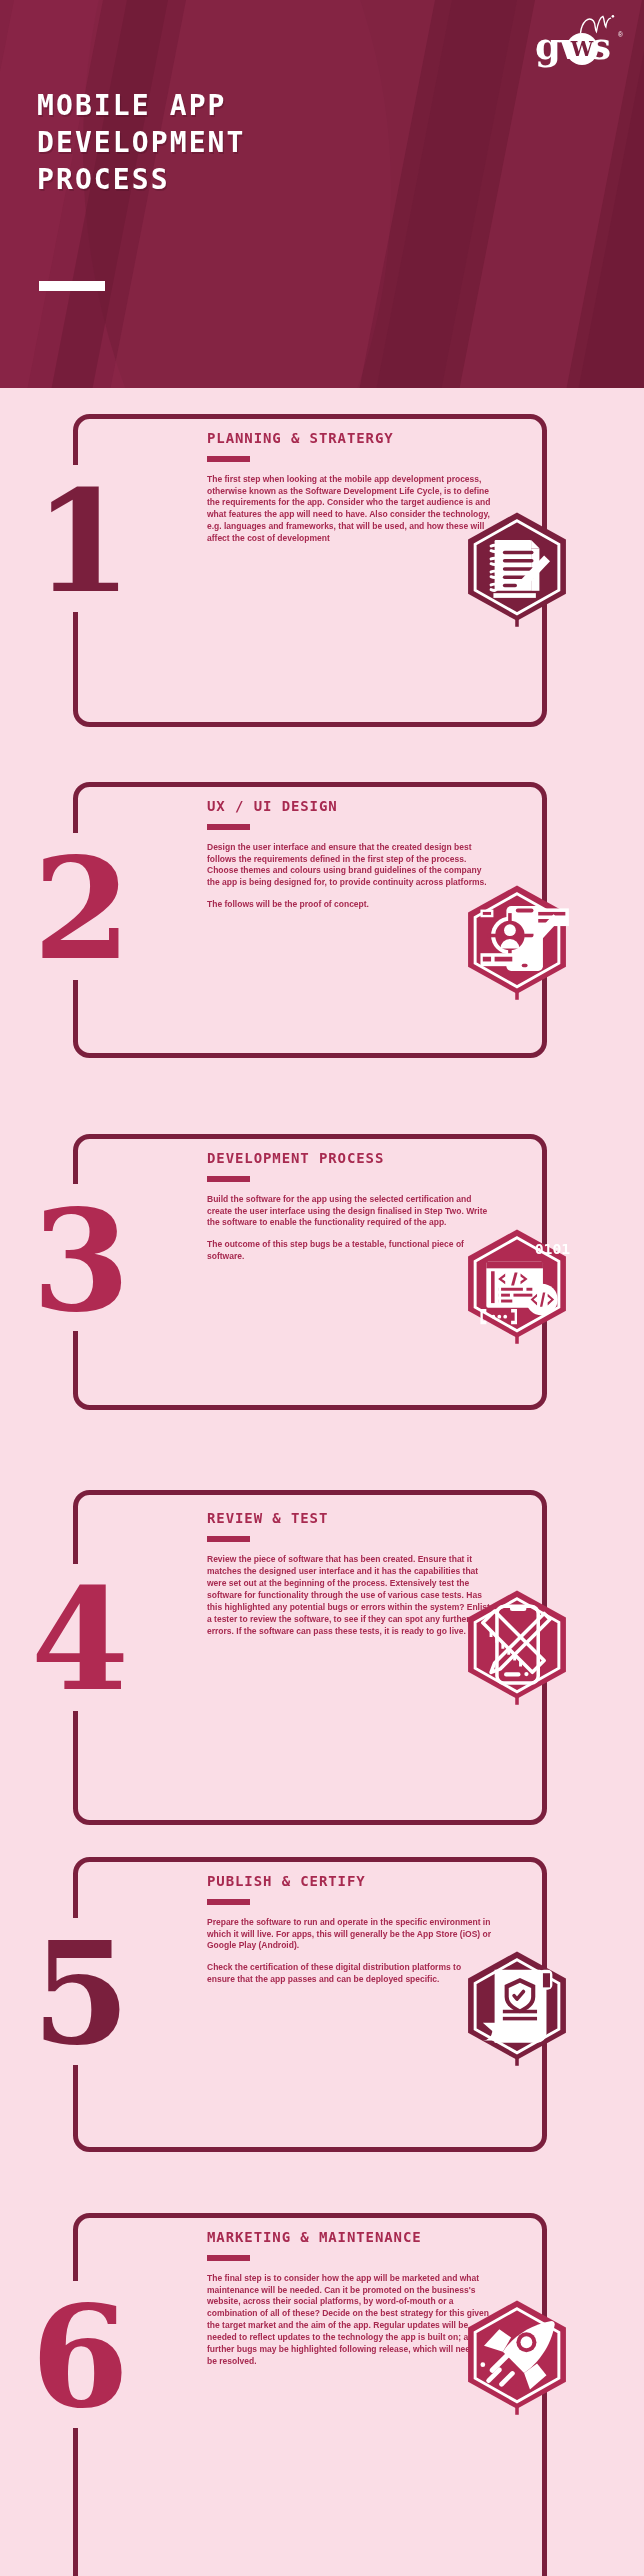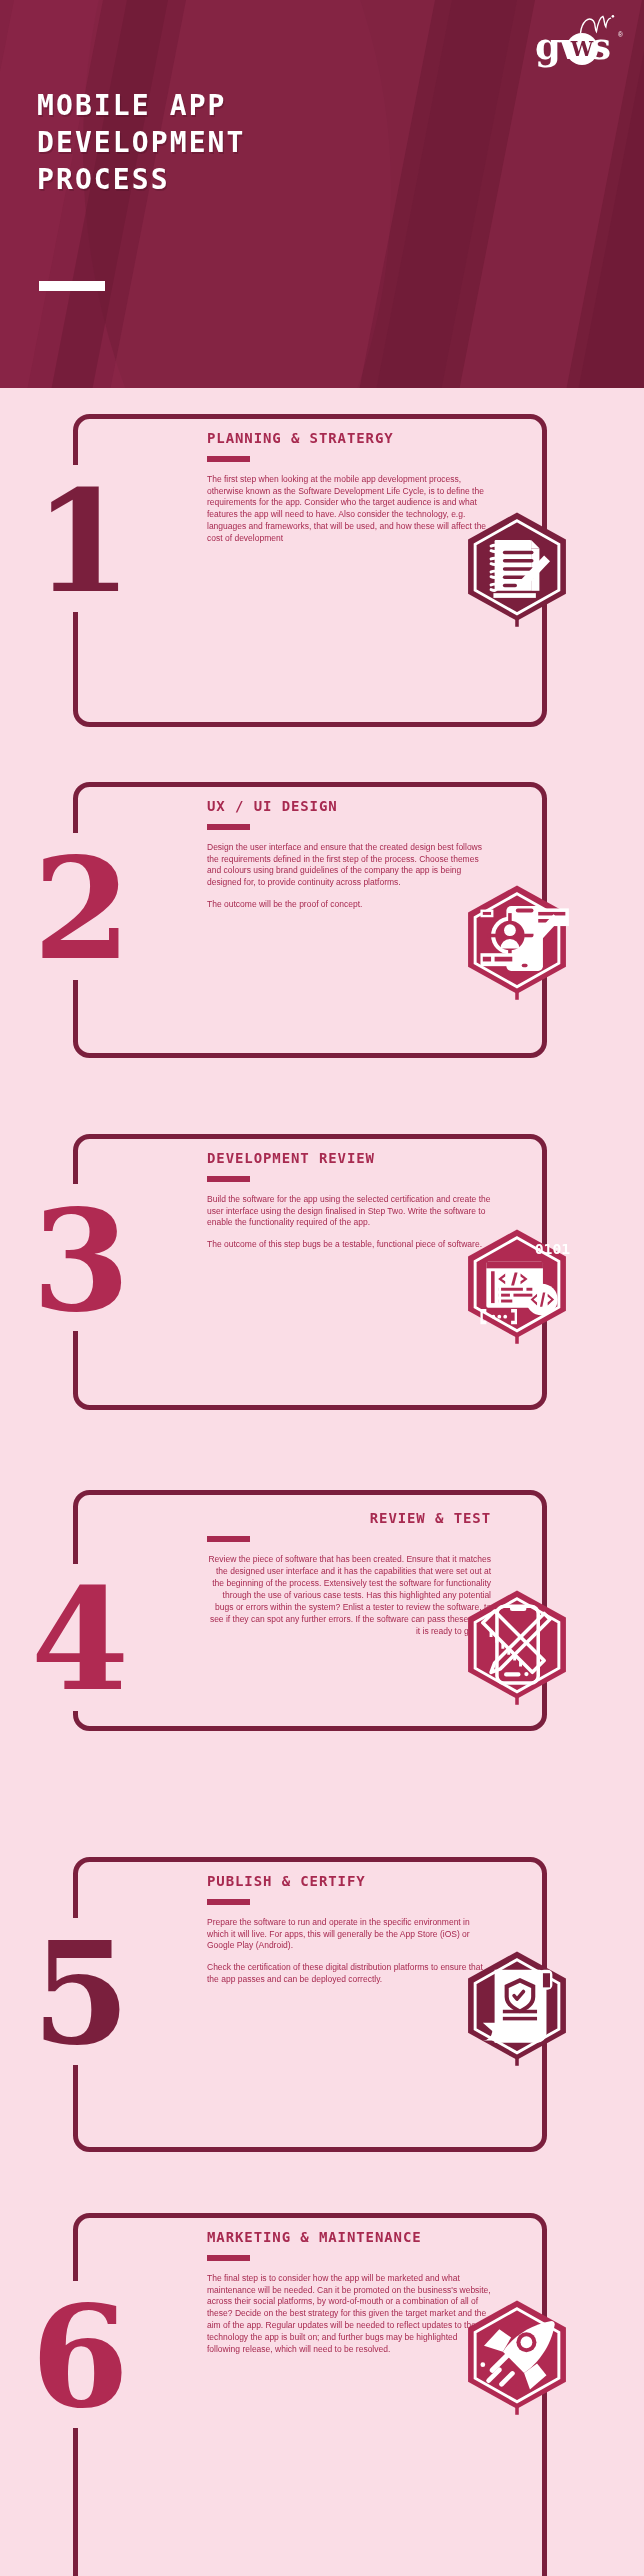--- a/index.html
+++ b/index.html
@@ -91,21 +91,21 @@
 
   .card-body { position:absolute; left:129px; width:284px; }
   .step-title {
     font-family:"DejaVu Sans Mono", monospace;
     font-weight:700; font-size:14px; letter-spacing:0.9px;
     color:#a72a50; white-space:nowrap;
   }
   .title-underline { margin-top:10px; width:43px; height:6px; background:#a72a50; }
   .para {
     margin-top:12px; font-size:8.5px; line-height:1.40;
-    color:#a72a50; font-family:"Liberation Sans", sans-serif;
+    color:#a72a50; font-family:"Liberation Sans", sans-serif;font-weight:bold;
   }
   .para + .para { margin-top:10px; }
 
   
   .hexwrap { position:absolute; width:112px; height:118px; z-index:5; }
   .hexwrap svg { width:112px; height:118px; display:block; }
 </style>
 </head>
 <body>
 
@@ -185,21 +185,21 @@
   </svg>
     </div>
   </div>
   <div class="step">
     <div class="card" style="top:782px;height:276px;">
       <div class="notch" style="top:46px;height:147px;"></div>
       <div class="card-body" style="top:10.7px;">
         <div class="step-title">UX / UI DESIGN</div>
         <div class="title-underline"></div>
         <p class="para">Design the user interface and ensure that the created design best follows the requirements defined in the first step of the process. Choose themes and colours using brand guidelines of the company the app is being designed for, to provide continuity across platforms.</p>
-          <p class="para">The outcome will be the proof of concept.</p>
+          <p class="para">The follows will be the proof of concept.</p>
       </div>
     </div>
     <div class="numeral alt" style="top:838px;left:33px;">2</div>
     <div class="hexwrap" style="top:883px;left:461px;">
 
   <svg viewBox="0 0 190 200">
     <rect x="92" y="150" width="6" height="48" fill="#b02a52"></rect>
     <path d="M95 4 L178 50 L178 142 L95 188 L12 142 L12 50 Z" fill="#b02a52"></path>
     <path d="M95 18 L166 58 L166 136 L95 176 L24 136 L24 58 Z" fill="none" stroke="#ffffff" stroke-width="5"></path>
     <g transform="translate(95,97)">
@@ -245,21 +245,21 @@
       <path d="M16 6 l10 10 l-6 12 q-12 6 -16 -4 q6 -8 12 -18 z"></path>
     </g>
           </g>
   </svg>
     </div>
   </div>
   <div class="step">
     <div class="card" style="top:1134px;height:276px;">
       <div class="notch" style="top:45px;height:147px;"></div>
       <div class="card-body" style="top:10.7px;">
-        <div class="step-title">DEVELOPMENT REVIEW</div>
+        <div class="step-title">DEVELOPMENT PROCESS</div>
         <div class="title-underline"></div>
         <p class="para">Build the software for the app using the selected certification and create the user interface using the design finalised in Step Two. Write the software to enable the functionality required of the app.</p>
           <p class="para">The outcome of this step bugs be a testable, functional piece of software.</p>
       </div>
     </div>
     <div class="numeral alt" style="top:1190px;left:32px;">3</div>
     <div class="hexwrap" style="top:1227px;left:461px;text-align:center;">
 
   <svg viewBox="0 0 190 200">
     <rect x="92" y="150" width="6" height="48" fill="#b02a52"></rect>
@@ -294,21 +294,21 @@
     <g fill="#b02a52">
       <path d="M34 16 l-11 10 l11 10 v-5 l-6 -5 l6 -5 z"></path>
       <path d="M44 14 l-5 24 h4 l5 -24 z"></path>
       <path d="M52 16 l11 10 l-11 10 v-5 l6 -5 l-6 -5 z"></path>
     </g>
           </g>
   </svg>
     </div>
   </div>
   <div class="step">
-    <div class="card" style="top:1490px;height:241px;text-align:right;">
+    <div class="card" style="top:1490px;height:335px;">
       <div class="notch" style="top:69px;height:147px;"></div>
       <div class="card-body" style="top:15.4px;">
         <div class="step-title">REVIEW &amp; TEST</div>
         <div class="title-underline"></div>
         <p class="para">Review the piece of software that has been created. Ensure that it matches the designed user interface and it has the capabilities that were set out at the beginning of the process. Extensively test the software for functionality through the use of various case tests. Has this highlighted any potential bugs or errors within the system? Enlist a tester to review the software, to see if they can spot any further errors. If the software can pass these tests, it is ready to go live.</p>
       </div>
     </div>
     <div class="numeral alt" style="top:1569px;left:31px;">4</div>
     <div class="hexwrap" style="top:1588px;left:461px;">
 
@@ -337,21 +337,21 @@
   </svg>
     </div>
   </div>
   <div class="step">
     <div class="card" style="top:1857px;height:295px;">
       <div class="notch" style="top:56px;height:147px;"></div>
       <div class="card-body" style="top:10.7px;">
         <div class="step-title">PUBLISH &amp; CERTIFY</div>
         <div class="title-underline"></div>
         <p class="para">Prepare the software to run and operate in the specific environment in which it will live. For apps, this will generally be the App Store (iOS) or Google Play (Android).</p>
-          <p class="para">Check the certification of these digital distribution platforms to ensure that the app passes and can be deployed correctly.</p>
+          <p class="para">Check the certification of these digital distribution platforms to ensure that the app passes and can be deployed specific.</p>
       </div>
     </div>
     <div class="numeral" style="top:1923px;left:32px;">5</div>
     <div class="hexwrap" style="top:1949px;left:461px;">
 
   <svg viewBox="0 0 190 200">
     <rect x="92" y="150" width="6" height="48" fill="#7a1f3d"></rect>
     <path d="M95 4 L178 50 L178 142 L95 188 L12 142 L12 50 Z" fill="#7a1f3d"></path>
     <path d="M95 18 L166 58 L166 136 L95 176 L24 136 L24 58 Z" fill="none" stroke="#ffffff" stroke-width="5"></path>
     <g transform="translate(95,97)">

